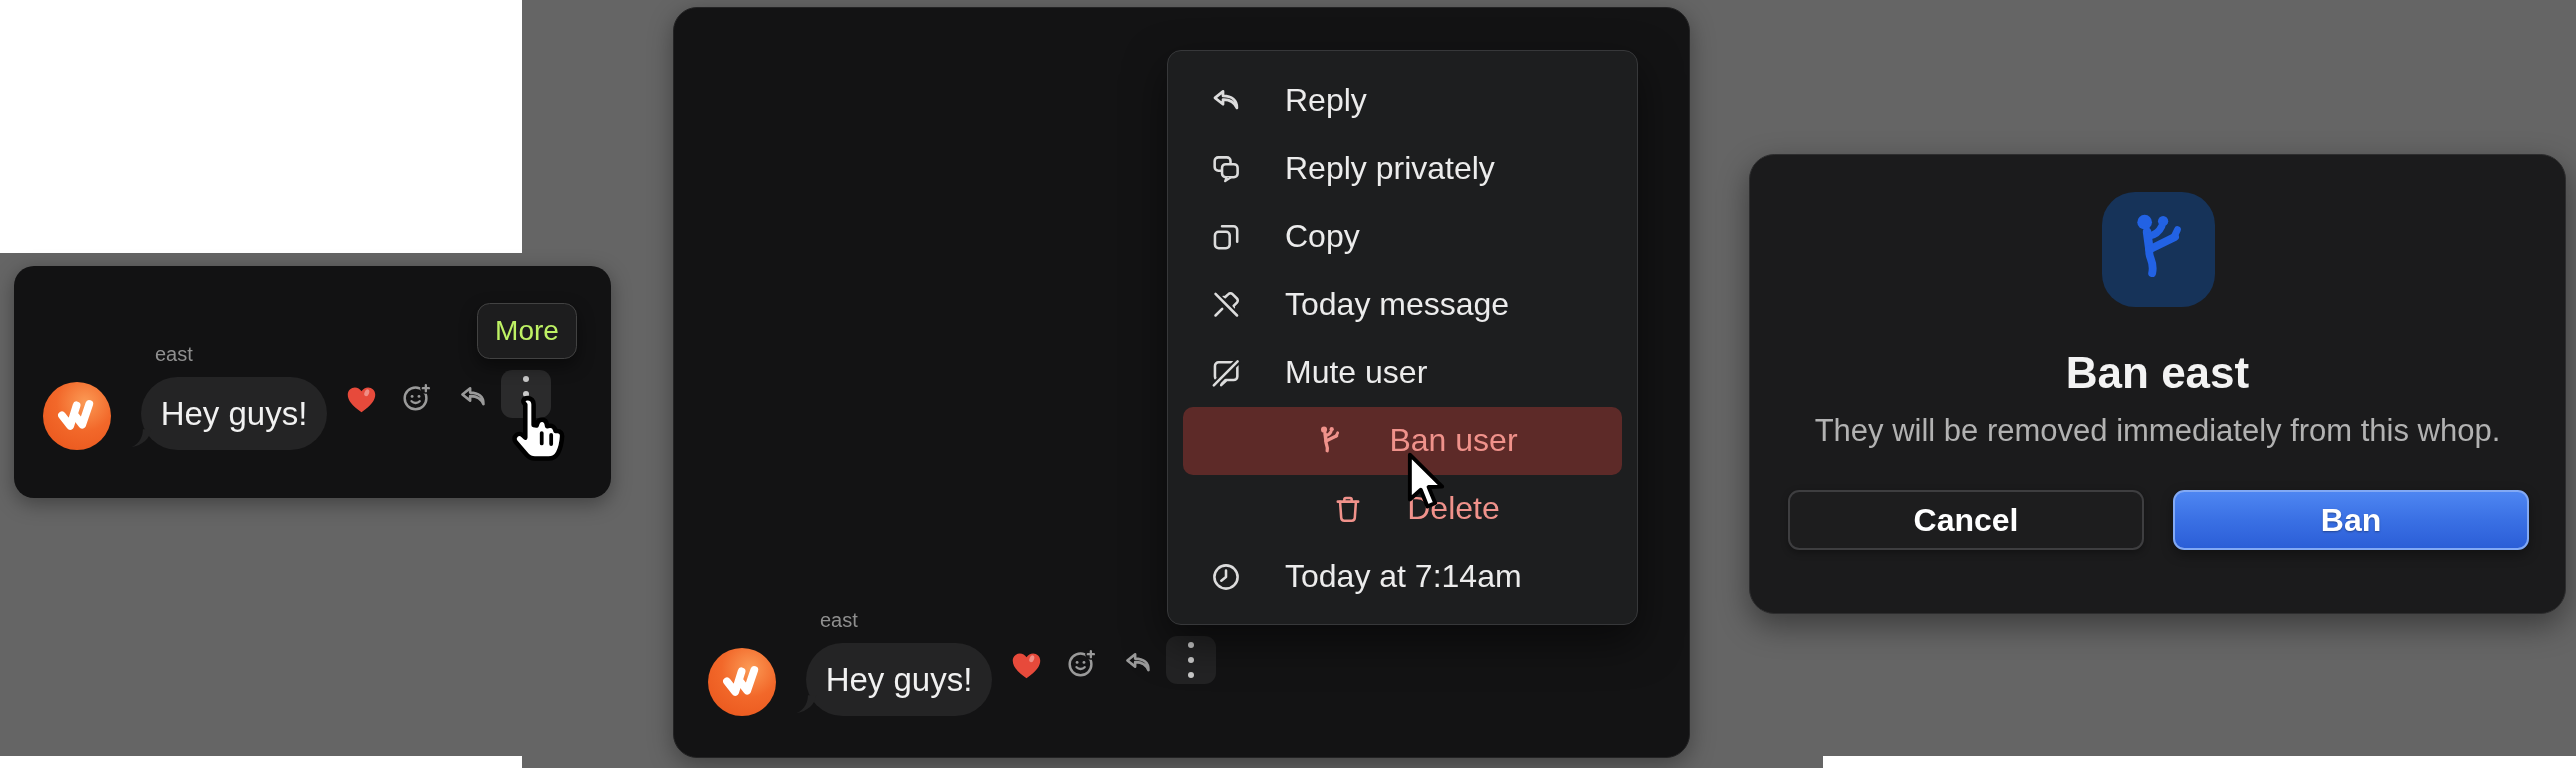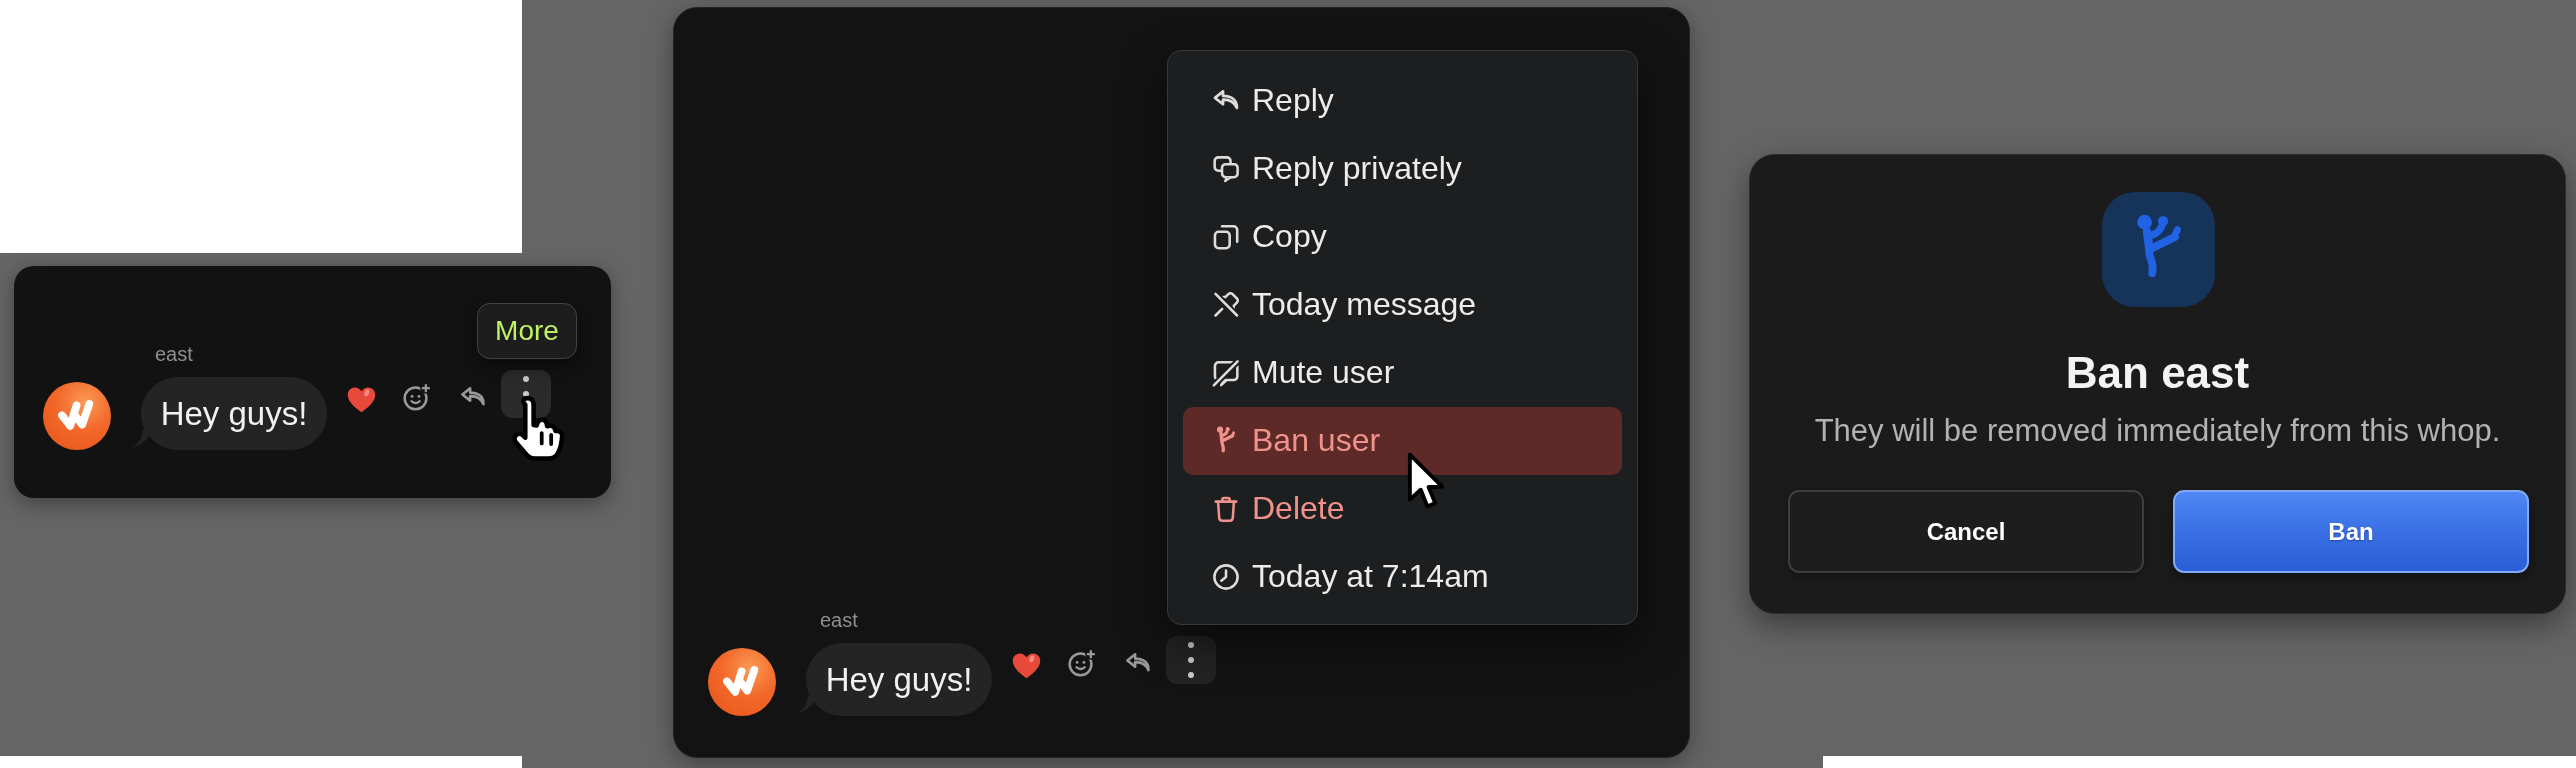--- a/index.html
+++ b/index.html
@@ -44,38 +44,38 @@
   .panel{left:673px;top:7px;width:1015px;height:749px;background:#131314;
     border:1.4px solid #232324;border-radius:24px;box-shadow:0 7px 24px rgba(0,0,0,.35);}
 
   
   .menu{left:493px;top:42px;width:471px;height:575px;background:#1d1e1f;
     border:1.4px solid #37383a;border-radius:14px;box-sizing:border-box;
     padding:15.6px 15px;box-shadow:0 17px 42px rgba(0,0,0,.5);}
   .menu-item{height:68px;border-radius:10px;display:flex;align-items:center;color:#ececec;}
   .menu-item .mi-icon{width:34px;height:34px;margin-left:26px;flex:0 0 34px;color:#dcdcdc;}
   .menu-item .mi-icon svg{width:100%;height:100%;display:block;}
-  .menu-item .mi-label{margin-left:9px;font-size:32px;white-space:nowrap;}
-  .menu-item.danger{color:#f0928b;}
+  .menu-item .mi-label{margin-left:42px;font-size:32px;white-space:nowrap;}
+  .menu-item.danger{color:#f0928b;justify-content:center;}
   .menu-item.danger .mi-icon{color:#f0928b;}
   .menu-item.active{background:#5d2a28;}
 
   
   .dialog{left:1749px;top:154px;width:817px;height:460px;background:#1b1b1c;
     border:1.4px solid #2d2d2e;border-radius:25.5px;box-sizing:border-box;
     box-shadow:0 11.3px 31px rgba(0,0,0,.4);}
   .dialog-icon{left:352px;top:37px;width:113px;height:115px;border-radius:33px;background:#163359;
     display:flex;align-items:center;justify-content:center;color:#2262e4;}
   .dialog-icon svg{width:82px;height:85px;}
   .dialog-title{left:0;top:193px;width:100%;text-align:center;
     font-size:44px;font-weight:bold;color:#f3f3f3;}
   .dialog-subtitle{left:0;top:258px;width:100%;text-align:center;
     font-size:31px;color:#b2b2b2;}
-  .btn{height:83px;border-radius:11.3px;display:flex;align-items:center;justify-content:center;
-    font-size:24px;font-weight:bold;color:#ffffff;box-sizing:border-box;}
+  .btn{height:60px;border-radius:11.3px;display:flex;align-items:center;justify-content:center;
+    font-size:32px;font-weight:bold;color:#ffffff;box-sizing:border-box;}
   .btn-cancel{left:38px;top:335px;width:356px;background:#1d1d1e;border:2.1px solid #3e3e40;
     box-shadow:0 2.8px 7px rgba(0,0,0,.3);}
   .btn-ban{left:423px;top:335px;width:356px;
     background:linear-gradient(180deg,#4e86f2 0%,#3a70e4 50%,#2b5ed7 100%);
     border:2.1px solid #82a9f4;box-shadow:0 4.2px 11.3px rgba(0,0,0,.35);
     text-shadow:0 1.4px 2.1px rgba(0,0,0,.35);}
 
   .cursor-svg{pointer-events:none;}
 </style>
 </head>

